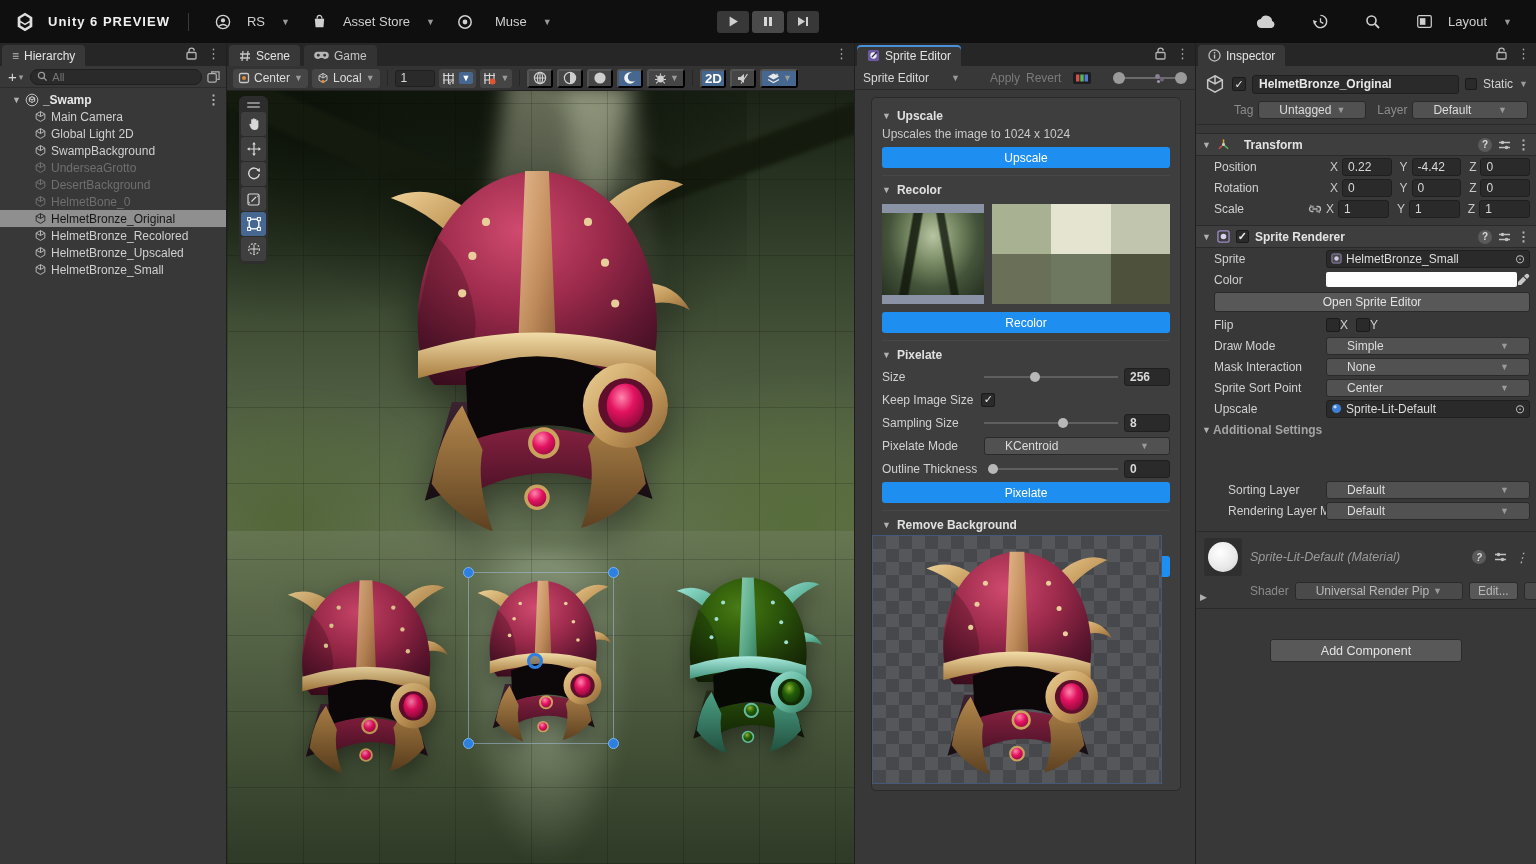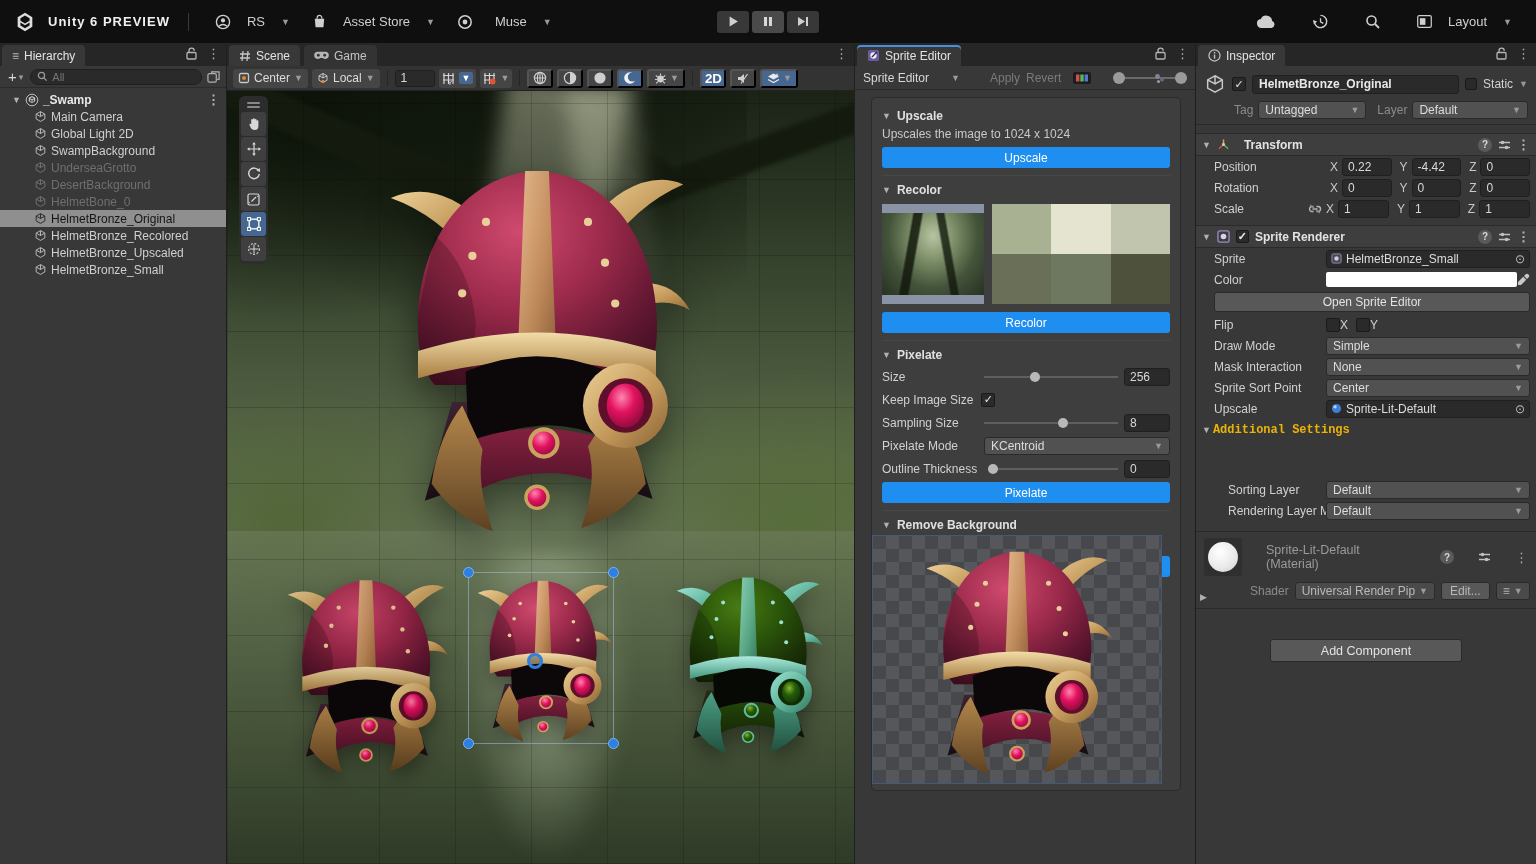--- a/index.html
+++ b/index.html
@@ -27,21 +27,21 @@
   
   .panel { position:absolute; top:43px; bottom:0; background:#383838; }
   .tabstrip { height:23px; background:#262626; display:flex; align-items:flex-end; position:relative; }
   .tab { height:21px; display:flex; align-items:center; gap:5px; padding:0 10px;
     background:#333333; color:#c5c5c5; font-size:12px; border-top-left-radius:4px; border-top-right-radius:4px; }
   .tab.active { background:#383838; color:#e2e2e2; }
   .tab.focused { box-shadow:inset 0 2px 0 #4a90d9; }
   .strip-icons { position:absolute; right:6px; top:3px; display:flex; gap:10px; align-items:center; color:#b5b5b5; }
   .kebab { font-size:13px; color:#b5b5b5; letter-spacing:0; }
   .dd { background:#515151; border:1px solid #2a2a2a; border-radius:3px; height:18px;
-    display:flex; align-items:center; padding:0 6px; gap:4px; color:#dcdcdc; }
+    display:flex; align-items:center; padding:0 20px; gap:4px; color:#dcdcdc; }
   .dd .lbl { flex:1; white-space:nowrap; overflow:hidden; }
   .field { background:#2a2a2a; border:1px solid #1f1f1f; border-radius:3px; height:18px;
     color:#d8d8d8; padding:0 5px; font-size:12px; font-family:"Liberation Sans",sans-serif; }
   .bluebtn { background:#1f8ef1; color:#fff; border:none; border-radius:3px; height:21px;
     width:100%; font-size:12px; font-family:"Liberation Sans",sans-serif; }
   .graybtn { background:#585858; color:#e2e2e2; border:1px solid #2a2a2a; border-radius:3px; }
 
   
   .hierarchy { left:0; width:227px; border-right:1px solid #1f1f1f; }
   .hier-toolbar { height:22px; display:flex; align-items:center; gap:5px; padding:0 6px;
@@ -133,21 +133,21 @@
       linear-gradient(100deg, transparent 26%, rgba(18,24,12,.85) 28% 34%, transparent 36%),
       linear-gradient(80deg, transparent 58%, rgba(18,24,12,.8) 60% 65%, transparent 67%),
       radial-gradient(ellipse at 50% 28%, #b8c4a2 0%, #7d8f68 30%, #44543a 62%, #273122 100%); }
   .palette { flex:1; display:grid; grid-template-columns:1fr 1fr 1fr; grid-template-rows:1fr 1fr;
     height:100px; }
   .prow { display:flex; align-items:center; gap:6px; height:23px; }
   .prow .plabel { width:96px; color:#d0d0d0; white-space:nowrap; }
   .slider { position:relative; flex:1; height:14px; }
   .slider .trk { position:absolute; left:0; right:0; top:6px; height:2px; background:#5f5f5f; }
   .slider .knob { position:absolute; top:2px; width:10px; height:10px; border-radius:50%; background:#b8b8b8; }
-  .pval { width:46px; text-align:left; }
+  .pval { width:46px; text-align:left;font-weight:bold; }
   .checkbox { width:14px; height:14px; background:#2a2a2a; border:1px solid #1a1a1a; border-radius:2px;
     display:flex; align-items:center; justify-content:center; color:#e8e8e8; font-size:11px; }
   .preview { position:absolute; left:17px; top:492px; width:290px; height:249px;
     border:1.5px solid #44597a; background-color:#46484b;
     background-image:
       linear-gradient(45deg,#55575b 25%,transparent 25% 75%,#55575b 75%),
       linear-gradient(45deg,#55575b 25%,transparent 25% 75%,#55575b 75%);
     background-size:26px 26px; background-position:0 0,13px 13px;
     display:flex; align-items:center; justify-content:center; overflow:hidden; }
 
@@ -167,21 +167,21 @@
   .ilabel { width:112px; color:#d0d0d0; white-space:nowrap; overflow:hidden; flex-shrink:0; }
   .ictrl { flex:1; display:flex; align-items:center; gap:4px; }
   .axis { color:#c8c8c8; margin-left:4px; }
   .vec-input { flex:1; min-width:0; width:30px; }
   .objfield { flex:1; background:#2a2a2a; border:1px solid #1f1f1f; border-radius:3px; height:18px;
     display:flex; align-items:center; gap:4px; padding:0 4px; color:#dcdcdc; }
   .objfield .picker { margin-left:auto; color:#b8b8b8; font-size:12px; }
   .colorbar { flex:1; height:15px; background:#ffffff; border-radius:2px; }
   .matbox { margin-top:10px; border-top:1px solid #2a2a2a; border-bottom:1px solid #2a2a2a;
     background:#383838; padding:6px 8px 8px 8px; position:relative; }
-  .matrow1 { display:flex; align-items:center; gap:24px; }
+  .matrow1 { display:flex; align-items:center; gap:8px;font-style:italic; }
   .sphere-prev { width:38px; height:38px; background:#2f2f2f; border-radius:3px; display:flex;
     align-items:center; justify-content:center; }
   .sphere-prev i { width:30px; height:30px; border-radius:50%;
     background:radial-gradient(circle at 40% 35%, #ffffff, #e8e8e8 60%, #c9c9c9); }
   .mat-title { color:#9a9a9a; font-size:12.5px; flex:1; }
   .matrow2 { display:flex; align-items:center; gap:6px; margin:6px 0 0 46px; }
   .addcomp { display:block; margin:30px auto 0 auto; width:192px; height:23px; font-size:12.5px;
     font-family:"Liberation Sans",sans-serif; }
   .dim { color:#8b8b8b; }
   .icon-sm { flex-shrink:0; }
@@ -942,21 +942,21 @@
       <svg width="11" height="11" viewBox="0 0 12 12">
           <circle cx="6" cy="6" r="5" fill="#3e7fd6"></circle>
           <circle cx="4.4" cy="4.2" r="1.8" fill="#bcd6f4"></circle>
         </svg>
       <span>Sprite-Lit-Default</span>
       <span class="picker">⊙</span>
     </div>
   </div>
   <div class="irow" style="padding-left:6px;">
     <span class="tri">▼</span>
-    <span style="font-weight:bold; color:#eab308; margin-left:2px;font-family:Liberation Mono, monospace;">Additional Settings</span>
+    <span style="font-weight:bold; color:#a3a3a3; margin-left:2px;">Additional Settings</span>
   </div>
   <div class="irow" style="padding-left:32px;margin-top:39px;">
     <span class="ilabel" style="width:98px;">Sorting Layer</span>
     <div class="dd" style="flex:1;">
       <span class="lbl">Default</span>
       <span class="caret">▼</span>
     </div>
   </div>
   <div class="irow" style="padding-left:32px;">
     <span class="ilabel" style="width:98px;">Rendering Layer M</span>

